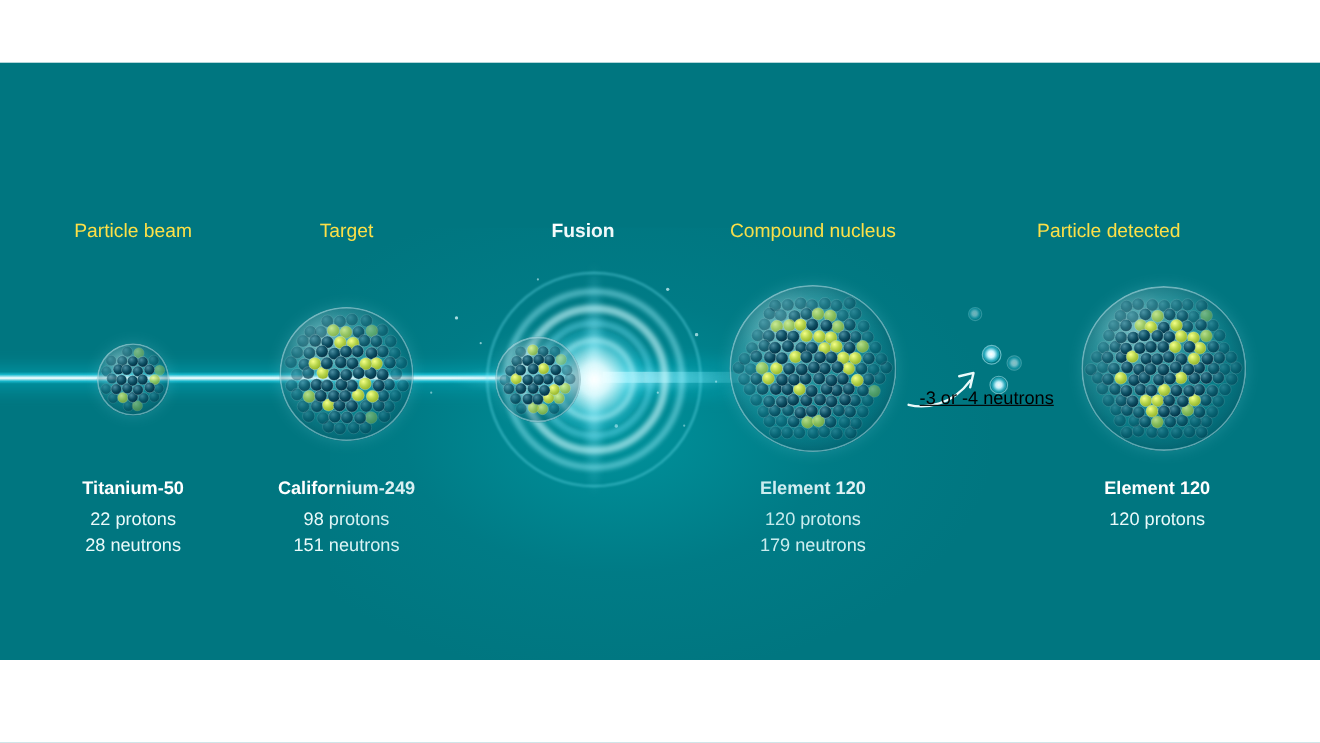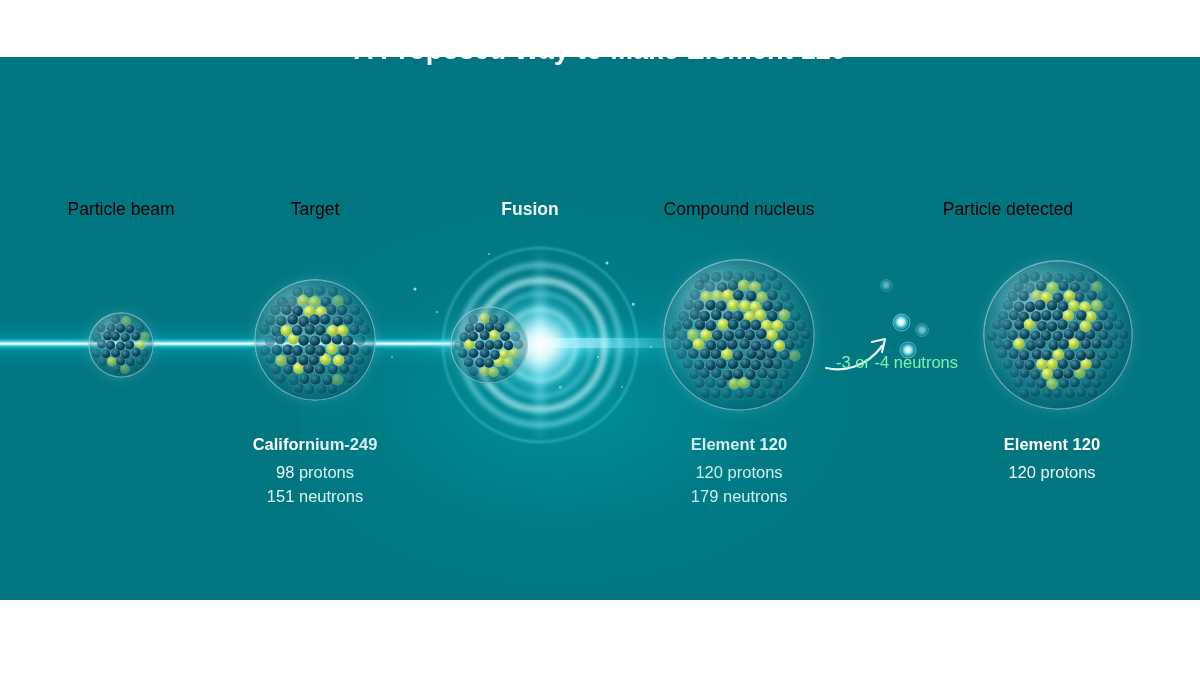--- a/index.html
+++ b/index.html
@@ -29,21 +29,21 @@
     position: absolute; left: 0; top: 35px; width: 1200px;
     text-align: center;
     font-size: 27px; font-weight: bold; color: #ffffff;
     letter-spacing: .2px;
   }
 
   
   .stage-head {
     position: absolute; top: 142px;
     text-align: center;
-    font-size: 17.5px; color: #000000;
+    font-size: 17.5px; color: #fde047;
     white-space: nowrap;
     transform: translateX(-50%);
   }
   .stage-head.bold { font-weight: bold; color: #ffffff; }
 
   
   .caption { position: absolute; transform: translateX(-50%); text-align: center; white-space: nowrap; }
   .caption .name { font-size: 16.5px; font-weight: bold; color: #ffffff; margin-bottom: 7px; }
   .caption .line { font-size: 16.5px; color: #eafafa; line-height: 1.45; }
 
@@ -104,21 +104,21 @@
   }
   .neutron .halo {
     position: absolute; left: 50%; top: 50%; transform: translate(-50%,-50%);
     border-radius: 50%; border: 1.4px solid rgba(190,245,255,.55);
   }
 
   
   #decay-arrow { position: absolute; z-index: 4; }
   #decay-label {
     position: absolute; z-index: 4; transform: translateX(-50%);
-    font-size: 16.5px; color: #86efac; white-space: nowrap;
+    font-size: 16.5px; color: #000000; white-space: nowrap; text-decoration: underline;
   }
 
   
   .spark { position: absolute; z-index: 2; border-radius: 50%; background: #dffcff; transform: translate(-50%,-50%); }
 </style>
 </head>
 <body>
 
 <div id="stage">
 
@@ -680,34 +680,38 @@
     </svg>
 
     <div id="decay-label" style="left:897px; top:296px;">-3 or -4 neutrons</div>
 
     <div class="stage-head" style="left:121px;">Particle beam</div>
     <div class="stage-head" style="left:315px;">Target</div>
     <div class="stage-head bold" style="left:530px;">Fusion</div>
     <div class="stage-head" style="left:739px;">Compound nucleus</div>
     <div class="stage-head" style="left:1008px;">Particle detected</div>
 
+    <div class="caption" style="left:121px; top:378px;">
+      <div class="name">Titanium-50</div>
+      <div class="line">22 protons</div>
+      <div class="line">28 neutrons</div>
+    </div>
 
     <div class="caption" style="left:315px; top:378px;">
       <div class="name">Californium-249</div>
       <div class="line">98 protons</div>
       <div class="line">151 neutrons</div>
     </div>
 
     <div class="caption" style="left:739px; top:378px;">
       <div class="name">Element 120</div>
       <div class="line">120 protons</div>
       <div class="line">179 neutrons</div>
     </div>
 
     <div class="caption" style="left:1052px; top:378px;">
       <div class="name">Element 120</div>
       <div class="line">120 protons</div>
     </div>
 
   </div>
 
-  <div id="title">A Proposed Way to Make Element 120</div>
 </div>
 
 </body></html>

